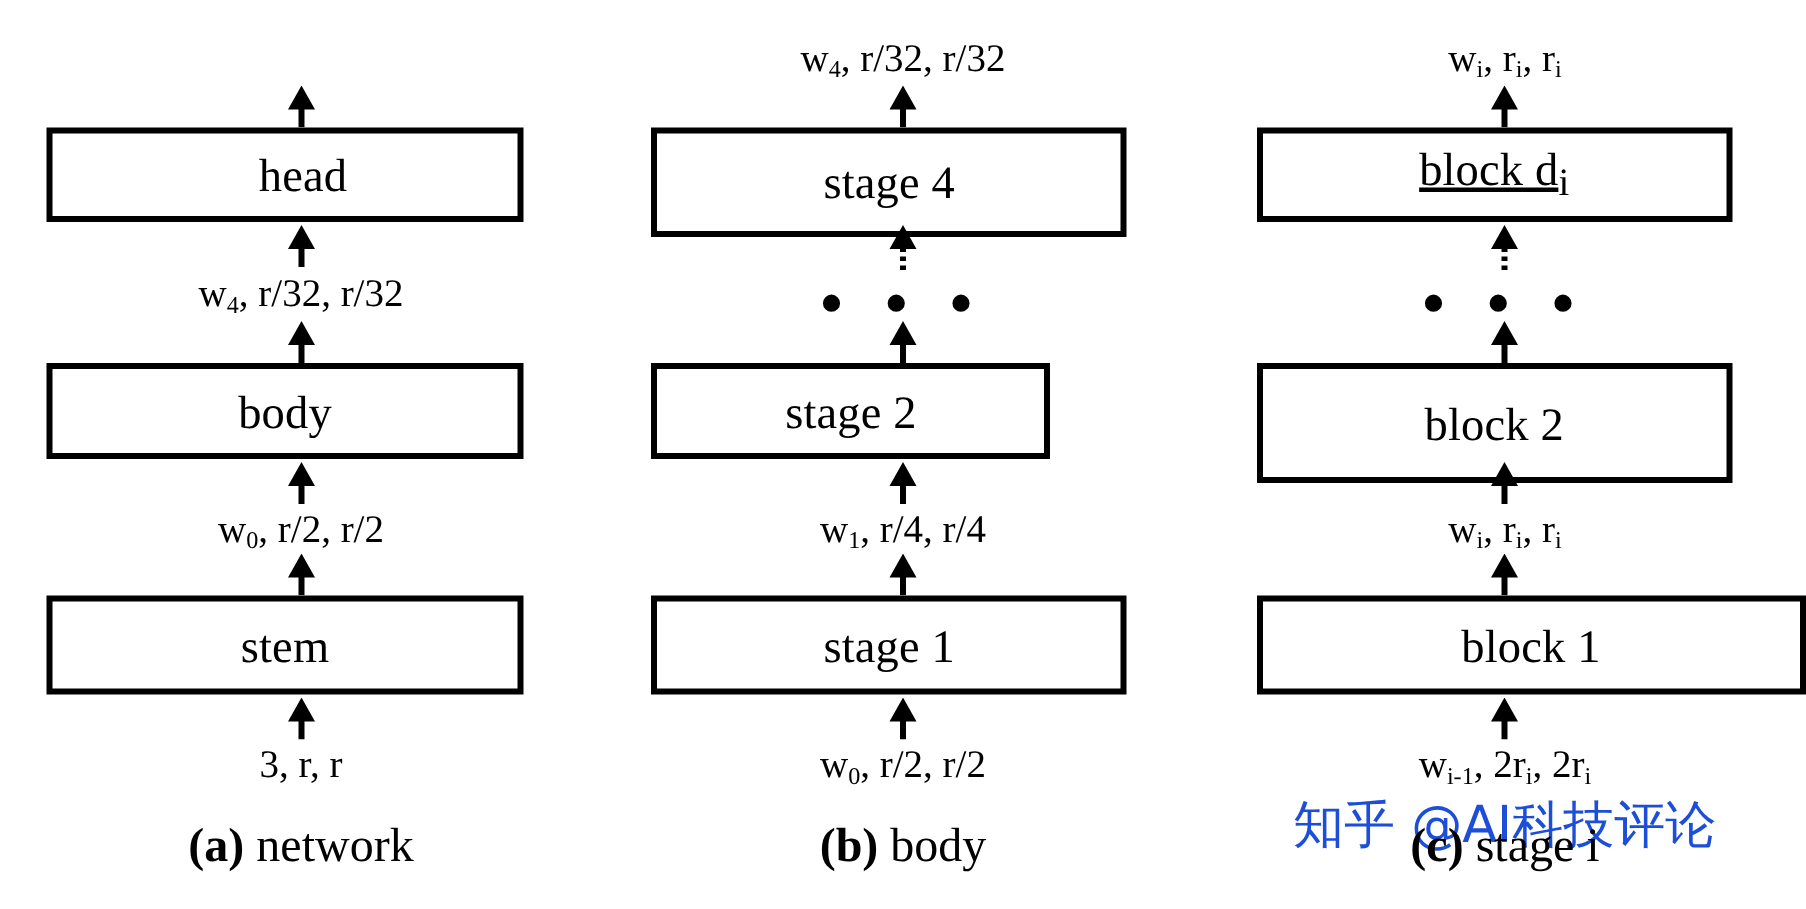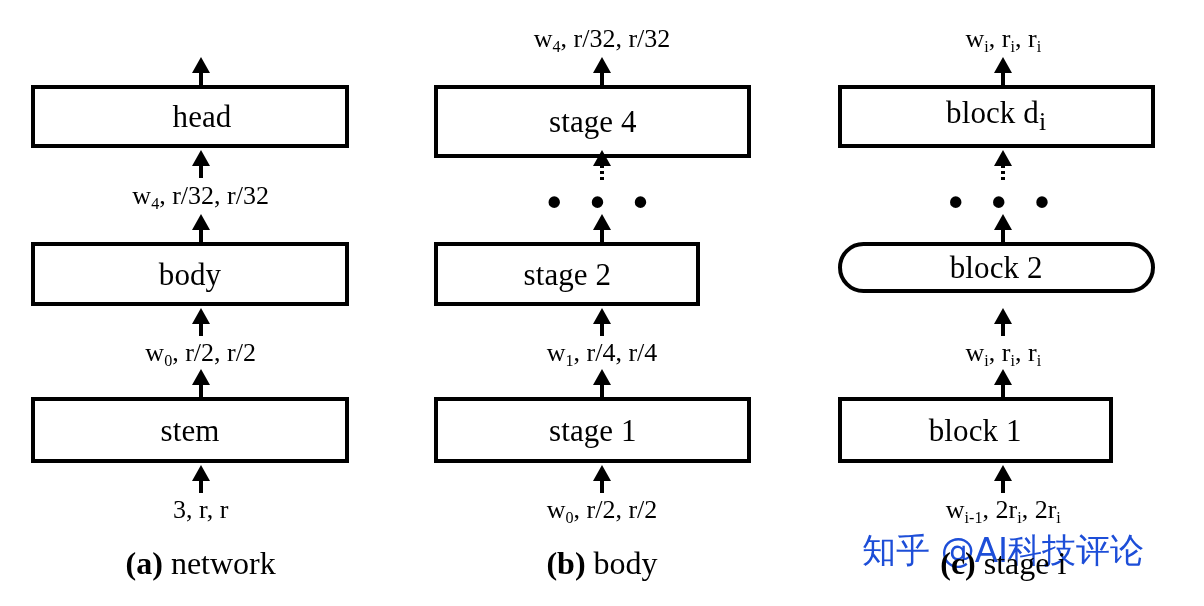--- a/index.html
+++ b/index.html
@@ -250,59 +250,59 @@
   <div class="column">
 
     <div class="edge-label" style="top:26px;">w<sub>i</sub>, r<sub>i</sub>, r<sub>i</sub></div>
 
     <div class="arrow" style="top:57px; height:28px;">
       <svg width="26" height="28" viewBox="0 0 26 28" aria-hidden="true">
         <path d="M13 0 L22 16 L15 16 L15 28 L11 28 L11 16 L4 16 Z" fill="#000"></path>
       </svg>
     </div>
 
-    <div class="node" style="left:35px; top:85px; width:317px; height:63px;">
+    <div class="node" style="left:35px; top:85px; width:317px; height:63px;text-decoration:underline;">
       <span class="node-label">block d<sub>i</sub></span>
     </div>
 
     <div class="arrow" style="top:150px; height:30px;">
       <svg width="26" height="30" viewBox="0 0 26 30" aria-hidden="true">
         <path d="M13 0 L22 16 L15 16 L15 18 L11 18 L11 16 L4 16 Z" fill="#000"></path>
         <line x1="13" y1="21" x2="13" y2="24" stroke="#000" stroke-width="4"></line>
         <line x1="13" y1="27" x2="13" y2="30" stroke="#000" stroke-width="4"></line>
       </svg>
     </div>
 
     <div class="dots" style="top:182px;">• • •</div>
 
     <div class="arrow" style="top:214px; height:28px;">
       <svg width="26" height="28" viewBox="0 0 26 28" aria-hidden="true">
         <path d="M13 0 L22 16 L15 16 L15 28 L11 28 L11 16 L4 16 Z" fill="#000"></path>
       </svg>
     </div>
 
-    <div class="node" style="left:35px; top:242px; width:317px; height:51px;border-radius:27px;">
+    <div class="node" style="left:35px; top:242px; width:317px; height:80px;">
       <span class="node-label">block 2</span>
     </div>
 
     <div class="arrow" style="top:308px; height:28px;">
       <svg width="26" height="28" viewBox="0 0 26 28" aria-hidden="true">
         <path d="M13 0 L22 16 L15 16 L15 28 L11 28 L11 16 L4 16 Z" fill="#000"></path>
       </svg>
     </div>
 
     <div class="edge-label" style="top:340px;">w<sub>i</sub>, r<sub>i</sub>, r<sub>i</sub></div>
 
     <div class="arrow" style="top:369px; height:28px;">
       <svg width="26" height="28" viewBox="0 0 26 28" aria-hidden="true">
         <path d="M13 0 L22 16 L15 16 L15 28 L11 28 L11 16 L4 16 Z" fill="#000"></path>
       </svg>
     </div>
 
-    <div class="node" style="left:35px; top:397px; width:275px; height:66px;">
+    <div class="node" style="left:35px; top:397px; width:366px; height:66px;">
       <span class="node-label">block 1</span>
     </div>
 
     <div class="arrow" style="top:465px; height:28px;">
       <svg width="26" height="28" viewBox="0 0 26 28" aria-hidden="true">
         <path d="M13 0 L22 16 L15 16 L15 28 L11 28 L11 16 L4 16 Z" fill="#000"></path>
       </svg>
     </div>
 
     <div class="edge-label" style="top:497px;">w<sub>i-1</sub>, 2r<sub>i</sub>, 2r<sub>i</sub></div>

